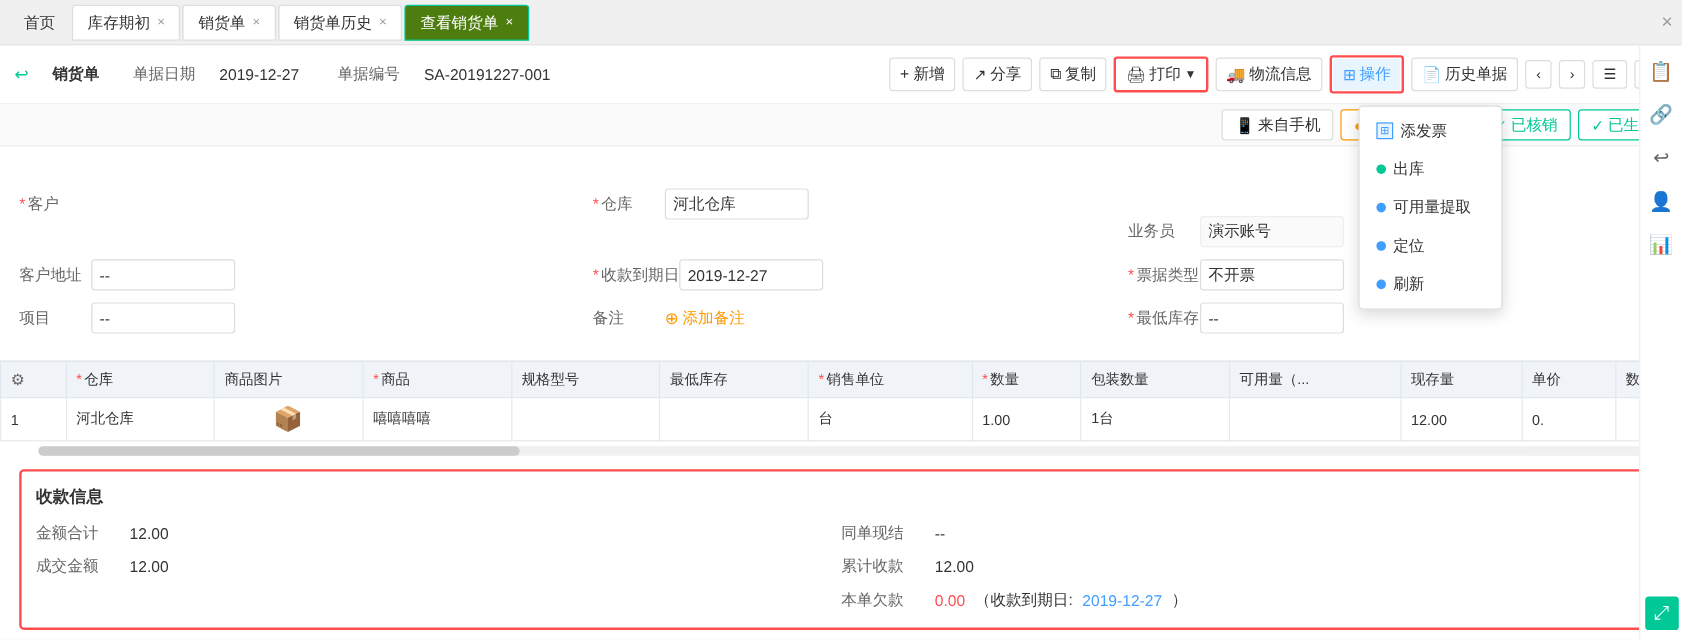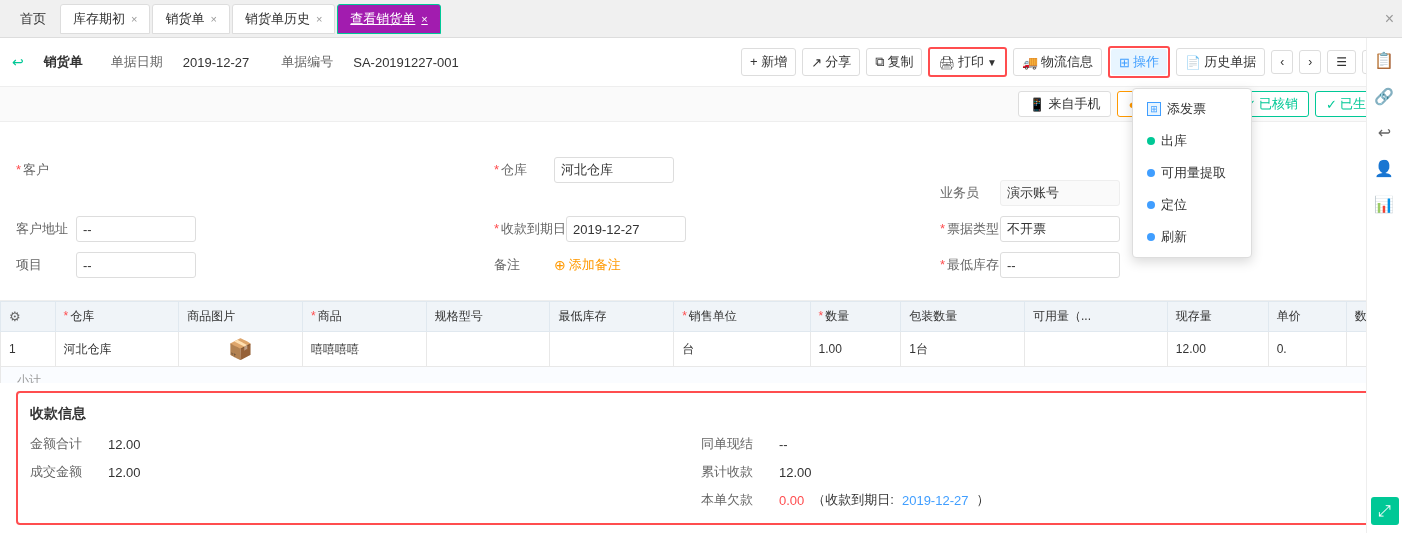--- a/index.html
+++ b/index.html
@@ -2,21 +2,21 @@
 <html><head>
   <meta charset="utf-8">
   <style>
     * { box-sizing: border-box; margin: 0; padding: 0; font-family: 'Microsoft YaHei', 'PingFang SC', Arial, sans-serif; font-size: 13px; }
     body { background: #f5f5f5; width: 1402px; height: 533px; overflow: hidden; position: relative; }
     
     
     .tab-bar { display: flex; align-items: center; background: #f0f0f0; border-bottom: 1px solid #ddd; height: 38px; padding: 0 8px; }
     .tab-item { display: flex; align-items: center; padding: 0 12px; height: 30px; border: 1px solid #ddd; background: #fff; margin-right: 2px; border-radius: 3px 3px 0 0; cursor: pointer; font-size: 13px; color: #333; }
     .tab-item.plain { background: #f0f0f0; border: none; }
-    .tab-item.active-green { background: #a21caf; color: #fff; border-color: #00c896; text-decoration: underline; }
+    .tab-item.active-green { background: #4d7c0f; color: #fff; border-color: #00c896; }
     .tab-close { margin-left: 6px; color: #999; font-size: 11px; cursor: pointer; }
     .tab-close.white { color: #fff; }
     .tab-bar-right { margin-left: auto; color: #999; font-size: 16px; cursor: pointer; }
 
     
     .main-container { background: #fff; height: calc(533px - 38px); display: flex; flex-direction: column; }
     
     
     .doc-header { display: flex; align-items: center; padding: 8px 12px; border-bottom: 1px solid #eee; background: #fff; min-height: 42px; }
     .doc-title-area { display: flex; align-items: center; gap: 16px; }
@@ -260,23 +260,20 @@
           <td></td>
           <td></td>
           <td>台</td>
           <td>1.00</td>
           <td>1台</td>
           <td></td>
           <td>12.00</td>
           <td>0.</td>
           <td></td>
         </tr>
-        <tr class="subtotal-row">
-          <td colspan="13" style="color:#999;padding-left:16px;">小计</td>
-        </tr>
       </tbody>
     </table>
 
     <div style="padding:4px 16px;">
       <div class="scroll-indicator">
         <div class="scroll-thumb"></div>
       </div>
     </div>
   </div>
 

